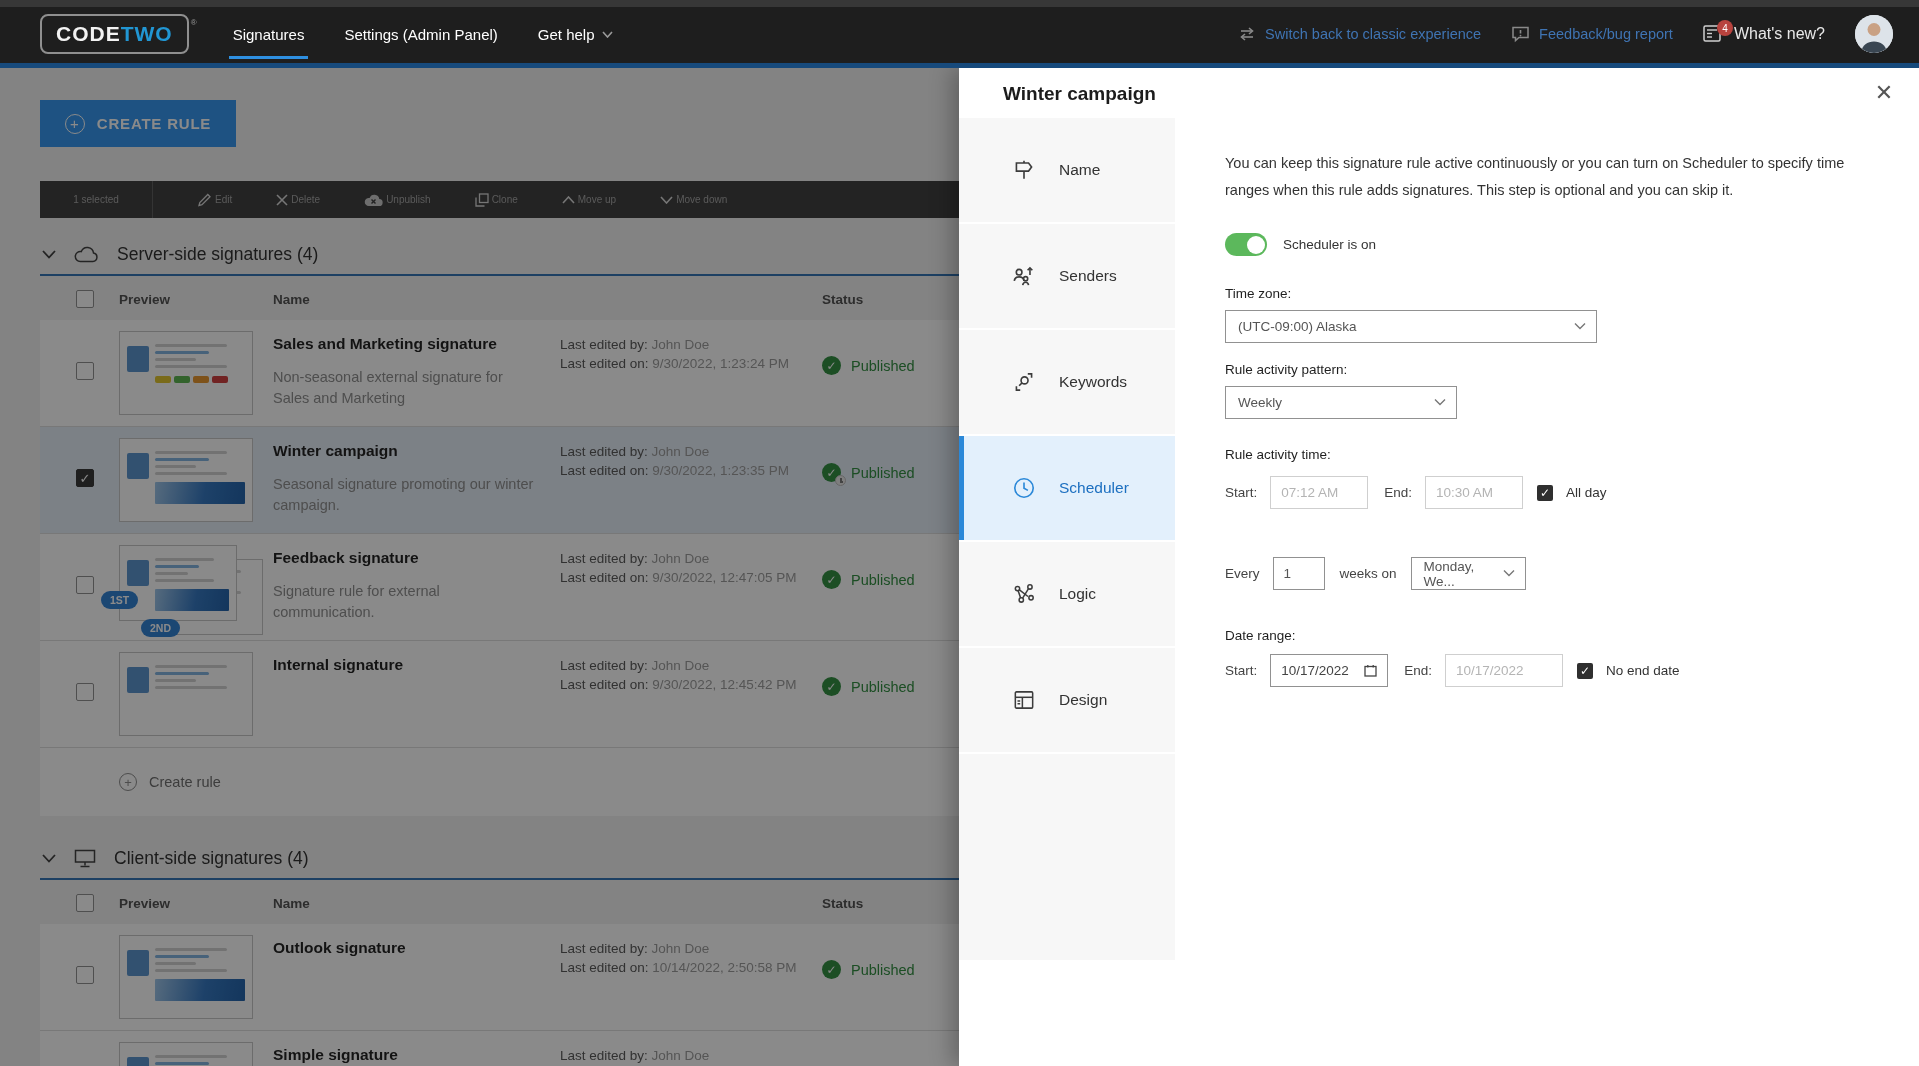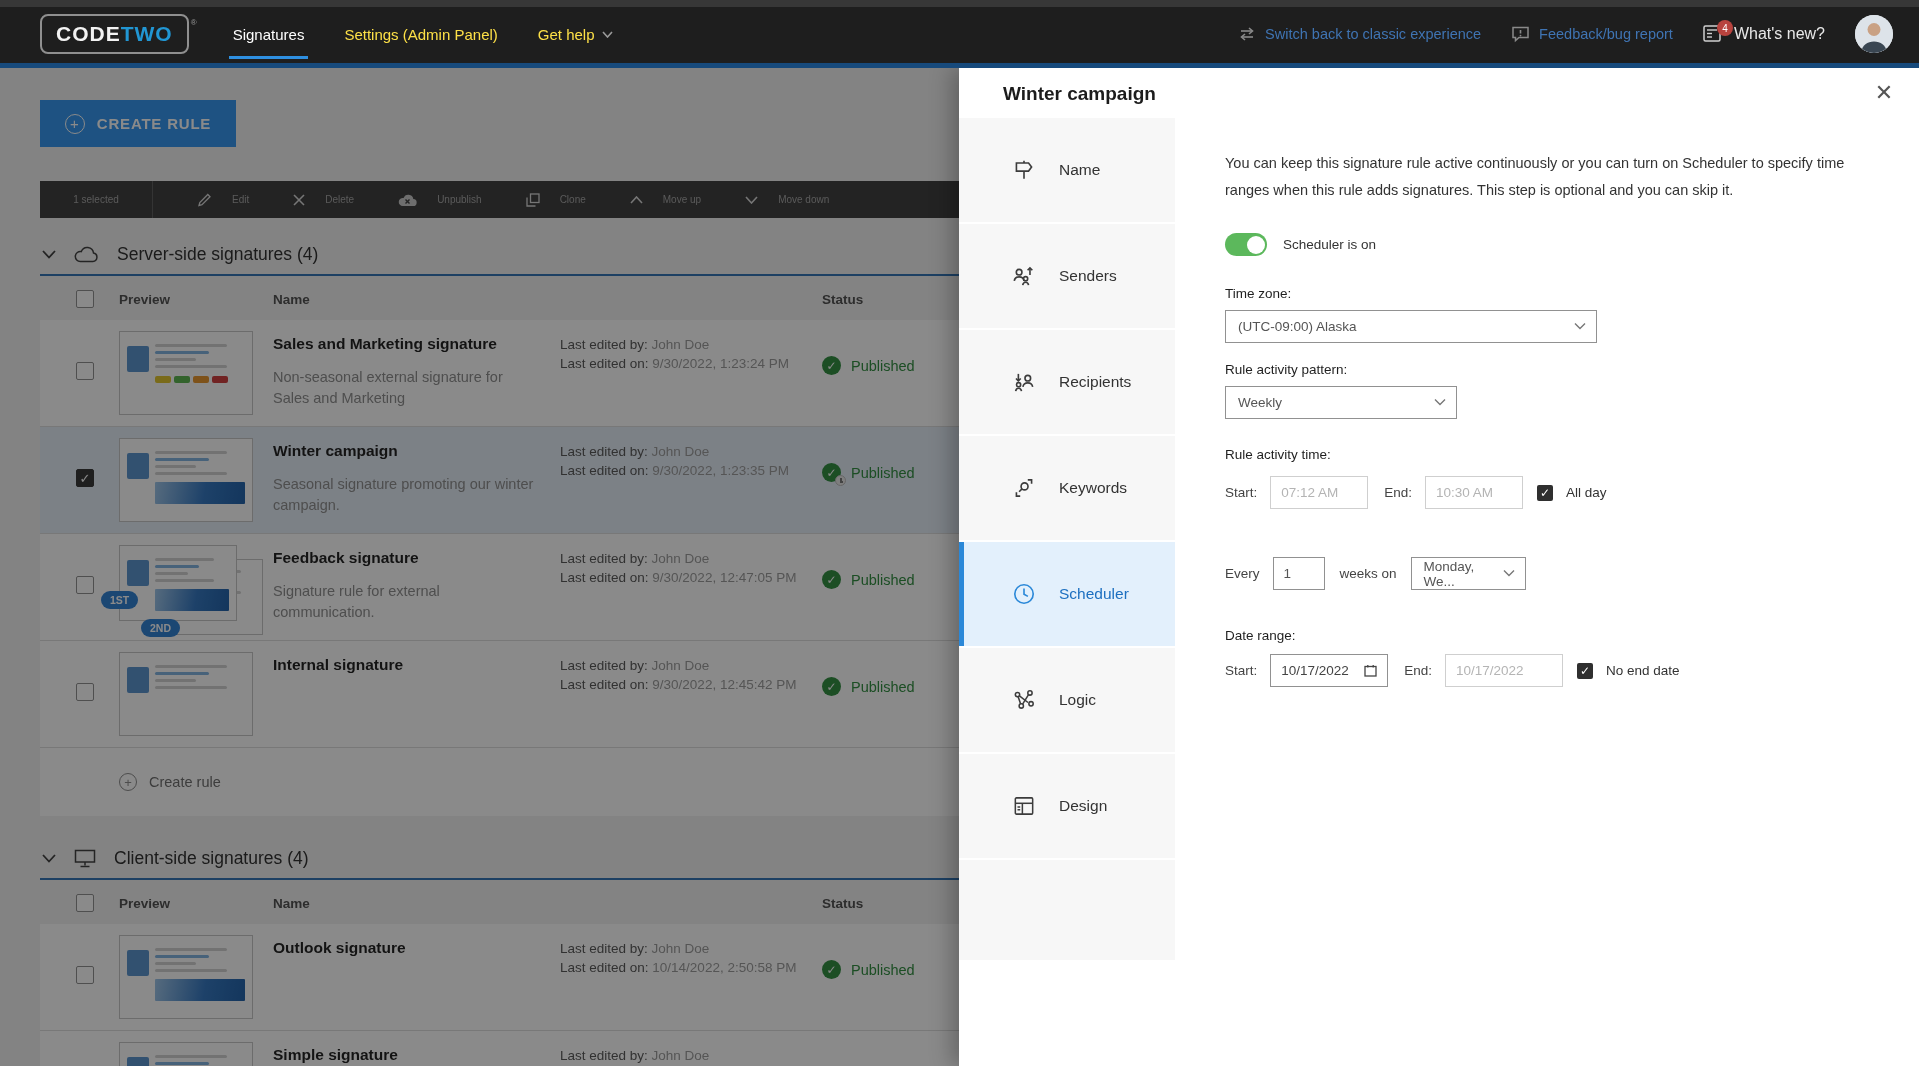--- a/index.html
+++ b/index.html
@@ -11,21 +11,21 @@
   .topstrip { position:absolute; top:0; left:0; width:100%; height:7px; background:#373737; z-index:61; }
   .topnav { position:absolute; top:0; left:0; width:100%; height:68px; background:#1e1e1e;
     border-bottom:0; z-index:60; display:flex; align-items:stretch; }
   .topnav::after { content:""; position:absolute; left:0; bottom:0; width:100%; height:5px; background:#174a7c; }
   .logo { display:flex; align-items:center; margin:14px 0 14px 40px; padding:6px 14px;
     border:2px solid #8f8f8f; border-radius:8px; position:relative; }
   .logo .p1 { color:#f2f2f2; font-size:21px; font-weight:bold; letter-spacing:1px; }
   .logo .p2 { color:#2196d3; font-size:21px; font-weight:bold; letter-spacing:1px; }
   .logo .reg { position:absolute; top:2px; right:-10px; color:#9a9a9a; font-size:8px; }
   .nav-items { display:flex; margin-left:24px; }
-  .nav-item { display:flex; align-items:center; gap:7px; padding:0 20px; color:#fde047;
+  .nav-item { display:flex; align-items:center; gap:7px; padding:0 20px; color:#ffffff;
     font-size:15px; cursor:pointer; position:relative; }
   .nav-item.active { color:#ffffff; }
   .nav-item.active::after { content:""; position:absolute; left:16px; right:16px; bottom:9px;
     height:3px; background:#2e8fe0; }
   .nav-right { margin-left:auto; display:flex; align-items:center; gap:30px; padding-right:26px; }
   .nav-link { display:flex; align-items:center; gap:9px; color:#3f74b3; font-size:14.5px; cursor:pointer; }
   .whats-new { display:flex; align-items:center; gap:9px; color:#e8e8e8; font-size:16px; cursor:pointer; position:relative; }
   .news-ic { position:relative; width:22px; height:20px; }
   .badge { position:absolute; top:-4px; right:-8px; min-width:16px; height:16px; border-radius:8px;
     background:#b8433e; color:#fff; font-size:10px; display:flex; align-items:center; justify-content:center; }
@@ -35,21 +35,21 @@
   .content { position:absolute; left:40px; top:68px; width:919px; z-index:10; }
   .btn-create { margin-top:32px; width:196px; height:47px; background:#3094f0; border:none; color:#fff;
     font-size:15px; font-weight:bold; letter-spacing:0.8px; display:flex; align-items:center;
     justify-content:center; gap:12px; cursor:pointer; font-family:inherit; }
   .plus-circle { width:20px; height:20px; border:1.6px solid #fff; border-radius:50%; display:flex;
     align-items:center; justify-content:center; font-size:15px; font-weight:normal; line-height:1; }
   .toolbar { margin-top:34px; height:37px; background:#3a3a3a; display:flex; align-items:center;
     color:#a3a3a3; font-size:10px; }
   .tb-count { width:112px; text-align:center; }
   .tb-divider { width:1px; height:37px; background:#5a5a5a; }
-  .tb-item { display:flex; align-items:center; gap:20px; margin-left:44px; cursor:pointer; }
+  .tb-item { display:flex; align-items:center; gap:3px; margin-left:44px; cursor:pointer; }
   .tb-item svg { display:block; }
 
   .section-header { margin-top:16px; height:42px; display:flex; align-items:center; gap:18px;
     border-bottom:2px solid #2f72b5; color:#2b2b2b; font-size:17.5px; cursor:pointer; }
   .section-header .chev { margin-left:2px; }
   .table-head { height:44px; position:relative; color:#4d4d4d; font-size:13.5px; font-weight:bold; }
   .table-head .cb { position:absolute; left:36px; top:14px; }
   .th-preview { position:absolute; left:79px; top:16px; }
   .th-name { position:absolute; left:233px; top:16px; }
   .th-status { position:absolute; left:782px; top:16px; }
@@ -510,31 +510,20 @@
               <path d="M3 16.5c.4-2.4 2.3-3.7 4.5-3.7s4.1 1.3 4.5 3.7"></path>
               <circle cx="13.5" cy="14.5" r="1.9"></circle>
               <path d="M10.8 20.5c.3-1.7 1.4-2.7 2.7-2.7s2.4 1 2.7 2.7"></path>
               <path d="M17.5 11V4.5"></path>
               <path d="M15.3 6.7l2.2-2.2 2.2 2.2"></path>
             </svg>
           <span class="tab-label">Senders</span>
         </div>
         <div class="tab">
           <svg width="26" height="26" viewBox="0 0 24 24" fill="none" stroke-width="1.5">
-              <circle cx="15.5" cy="8.5" r="2.6"></circle>
-              <path d="M11 16.5c.4-2.4 2.3-3.7 4.5-3.7s4.1 1.3 4.5 3.7"></path>
-              <circle cx="7" cy="14.5" r="1.9"></circle>
-              <path d="M4.3 20.5c.3-1.7 1.4-2.7 2.7-2.7s2.4 1 2.7 2.7"></path>
-              <path d="M6.8 4.5V11"></path>
-              <path d="M4.6 8.8L6.8 11 9 8.8"></path>
-            </svg>
-          <span class="tab-label">Recipients</span>
-        </div>
-        <div class="tab">
-          <svg width="26" height="26" viewBox="0 0 24 24" fill="none" stroke-width="1.5">
               <path d="M15.5 4.5H19v3.5"></path>
               <path d="M8.5 19.5H5V16"></path>
               <circle cx="12.5" cy="10.5" r="3.2"></circle>
               <path d="M10.2 12.8L7.5 15.5"></path>
             </svg>
           <span class="tab-label">Keywords</span>
         </div>
         <div class="tab active">
           <svg width="26" height="26" viewBox="0 0 24 24" fill="none" stroke-width="1.5">
               <circle cx="12" cy="12" r="8.5"></circle>

